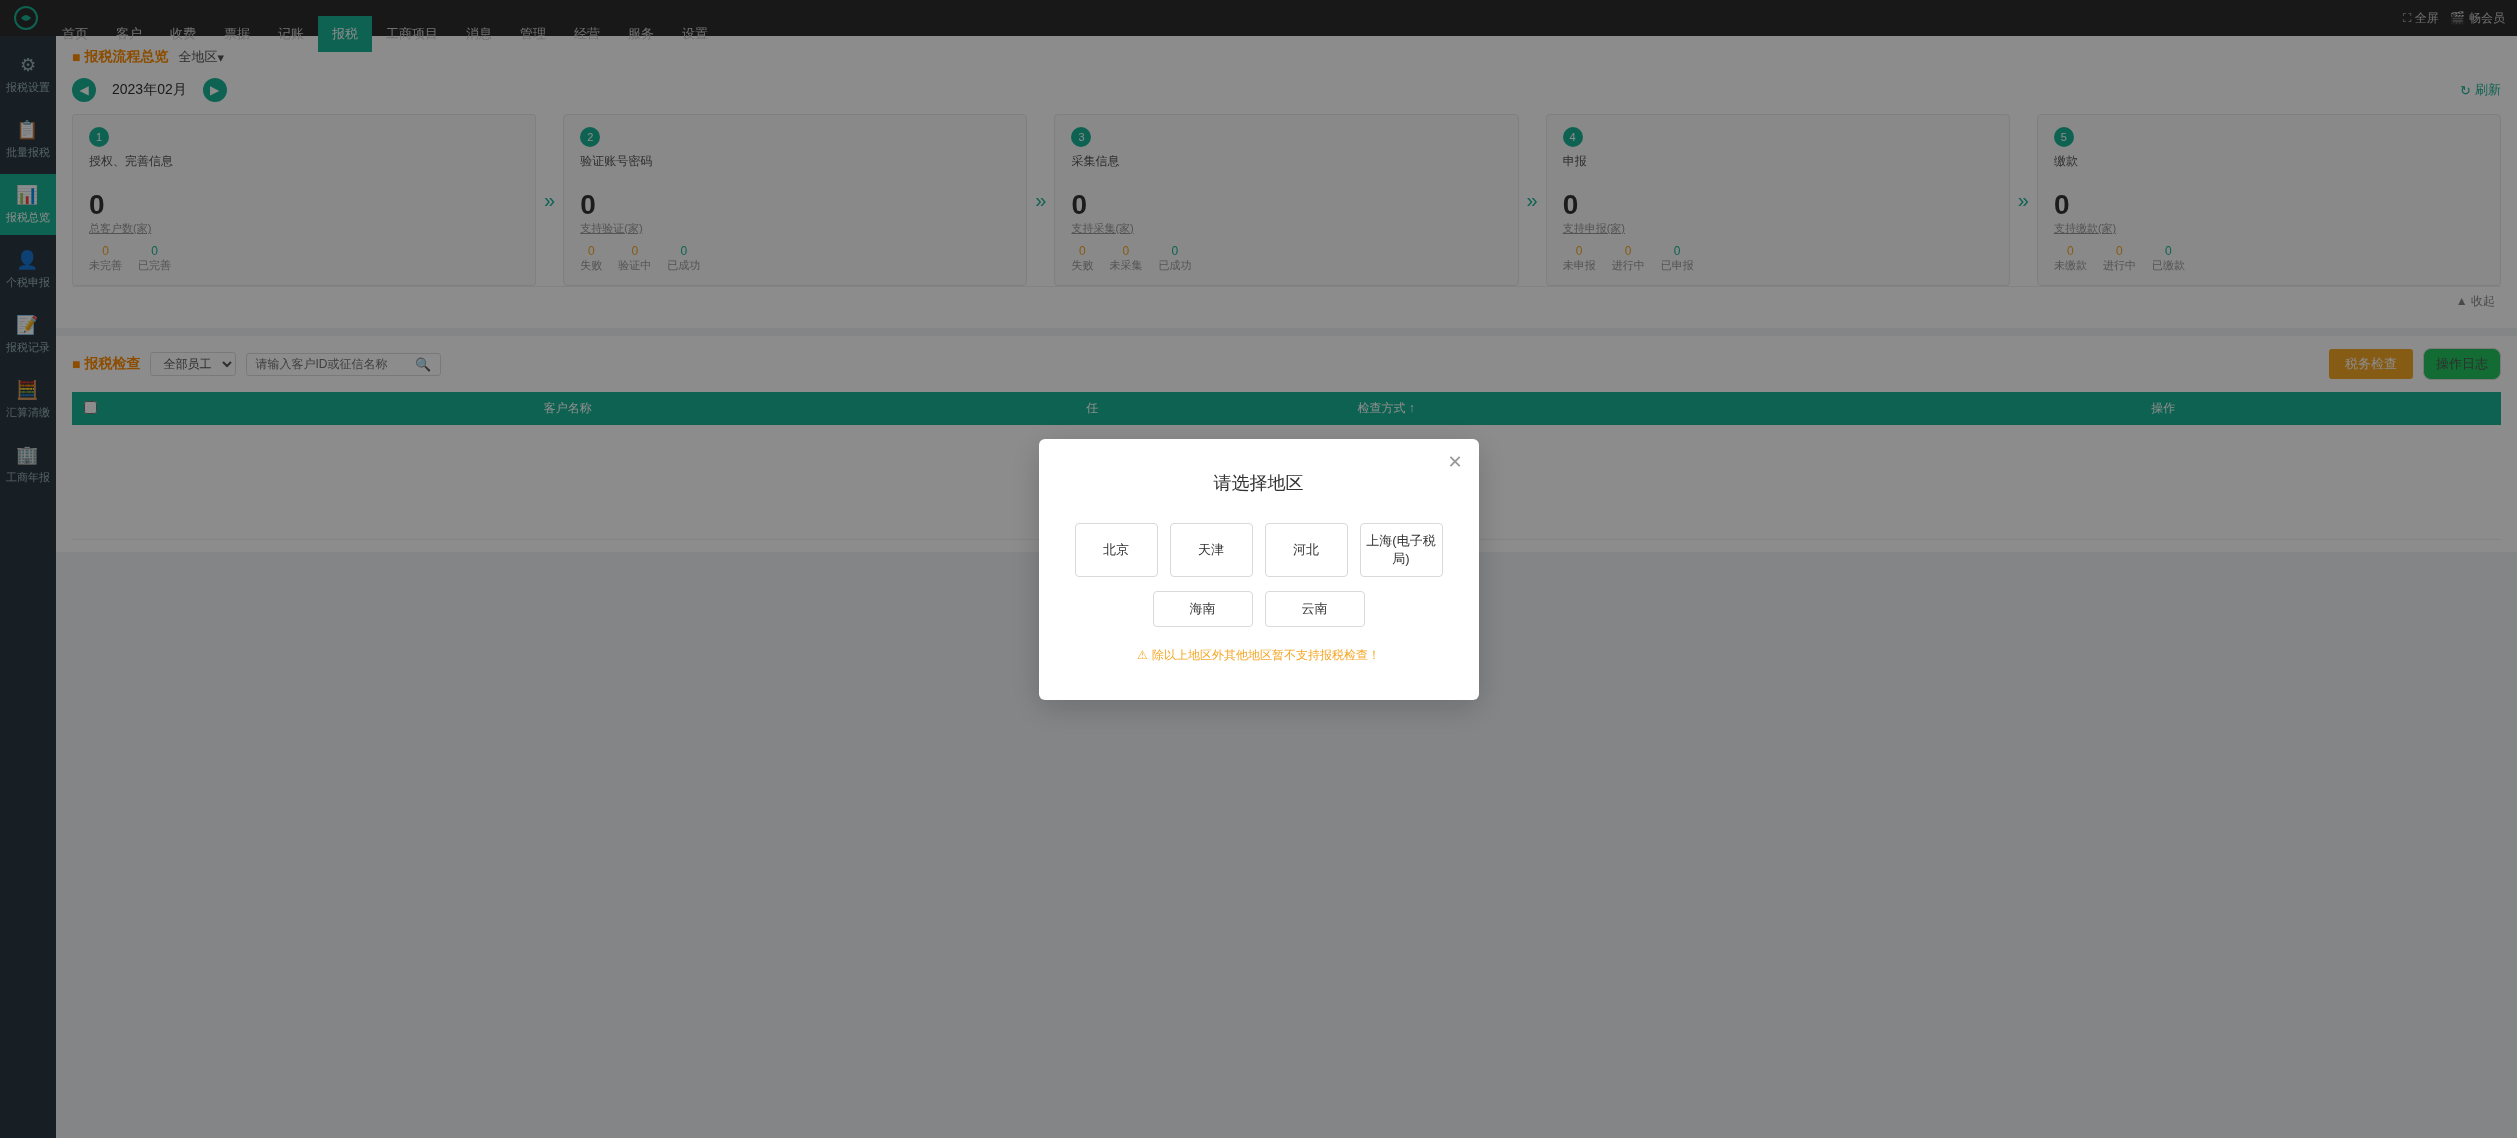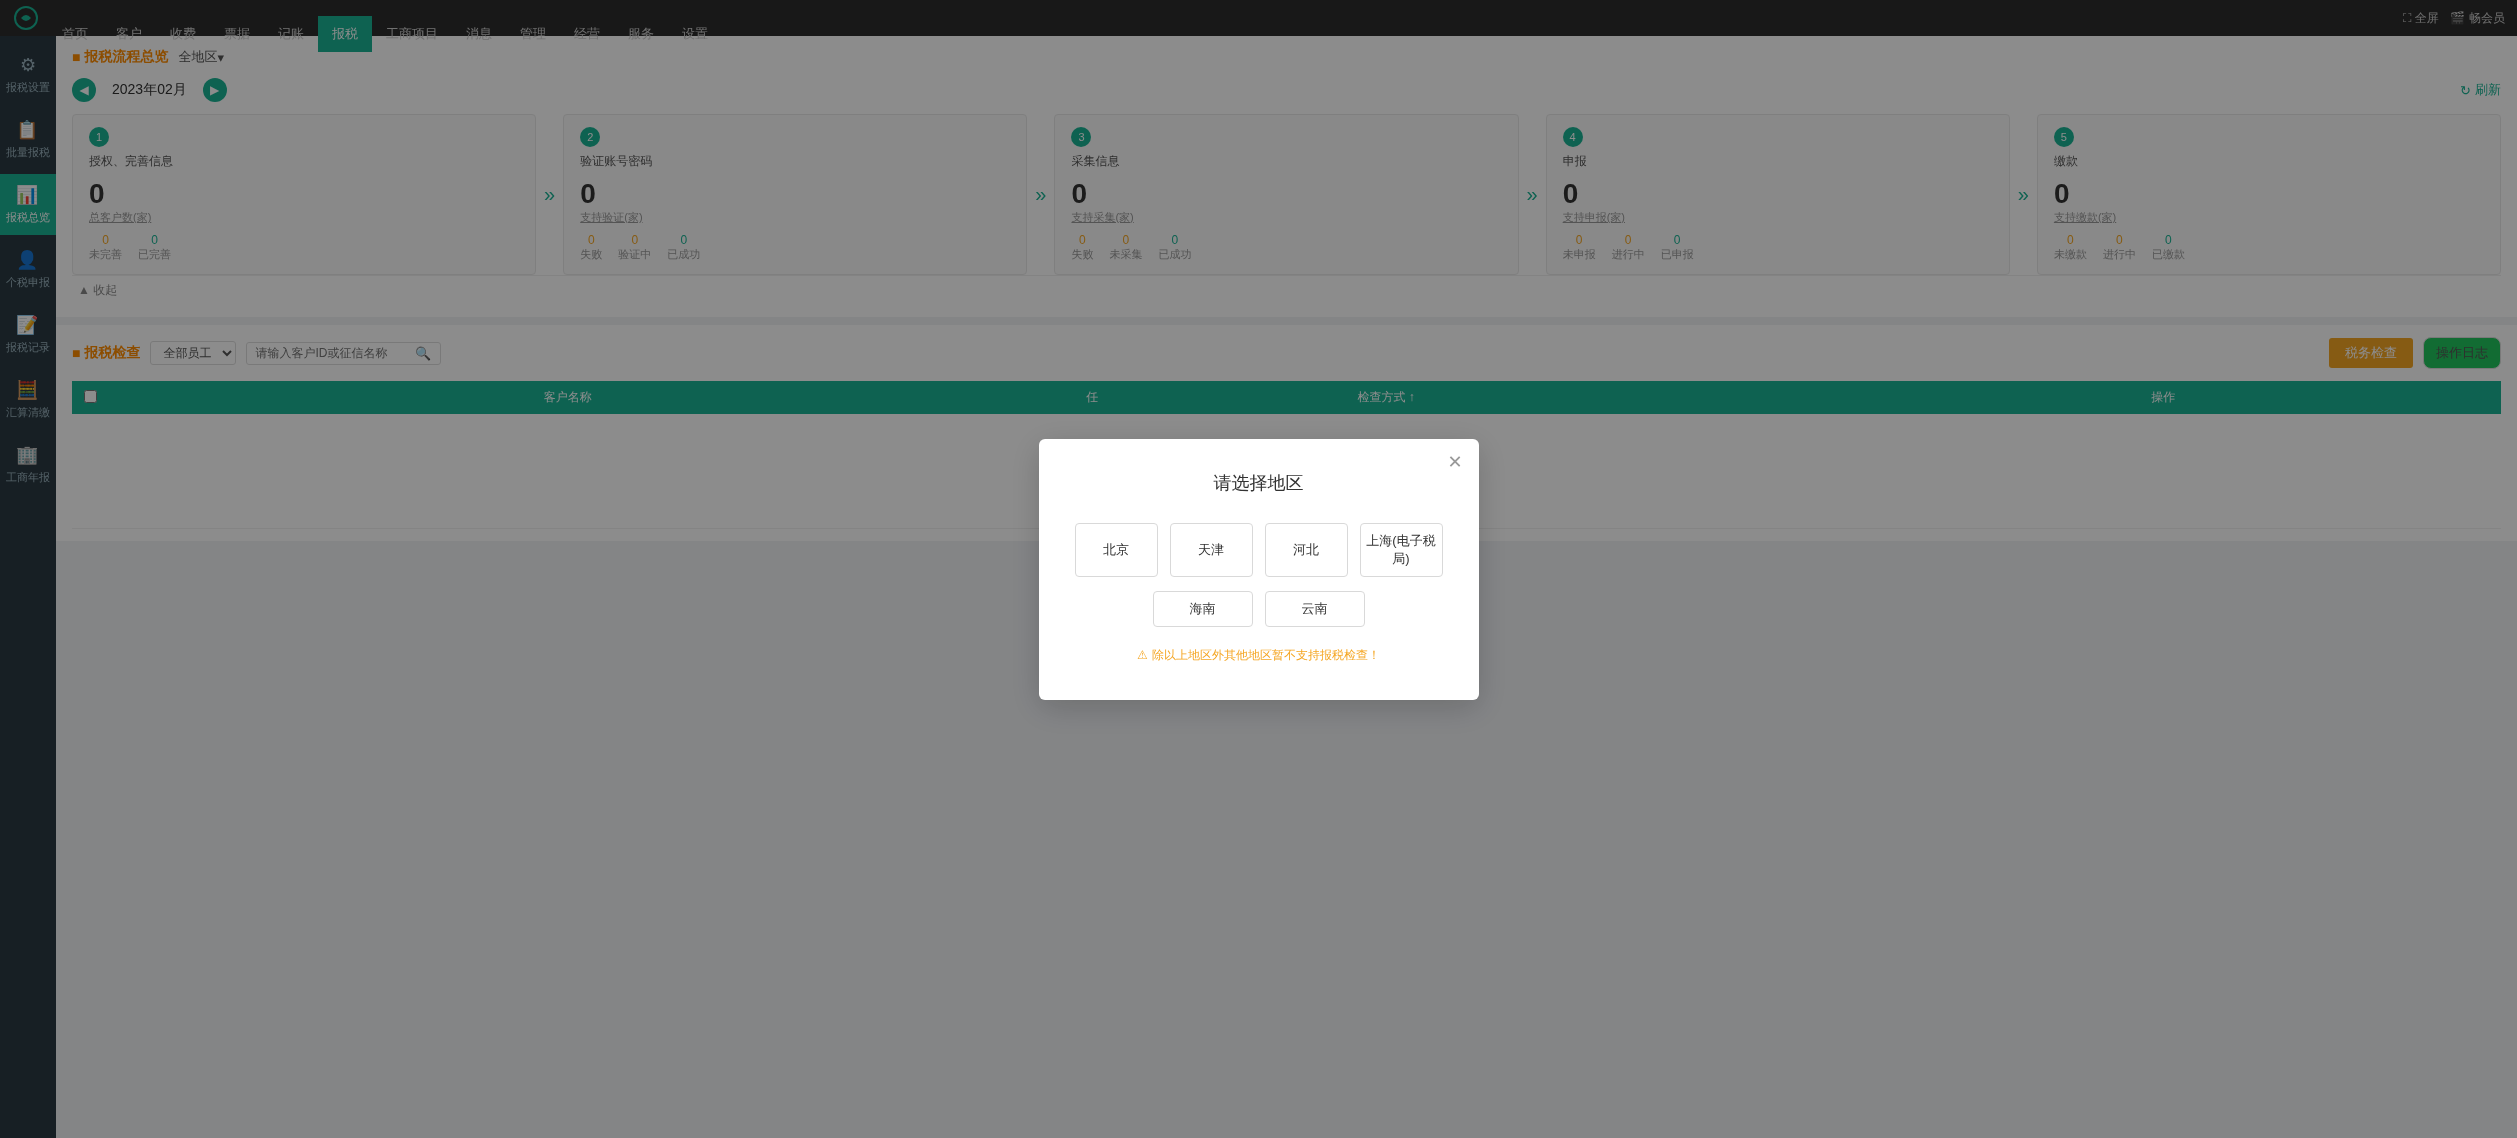--- a/index.html
+++ b/index.html
@@ -162,21 +162,21 @@
       height: 20px;
       border-radius: 50%;
       background: #1ab394;
       color: #fff;
       font-size: 11px;
       display: flex;
       align-items: center;
       justify-content: center;
       margin-bottom: 6px;
     }
-    .step-title { font-size: 12px; color: #555; margin-bottom: 8px; }
+    .step-title { font-size: 12px; color: #555; margin-bottom: 19px; }
     .step-count { font-size: 28px; font-weight: bold; color: #333; }
     .step-sub { font-size: 11px; color: #999; text-decoration: underline; }
     .step-metrics {
       display: flex;
       gap: 16px;
       margin-top: 8px;
     }
     .metric-item { text-align: center; }
     .metric-val { font-size: 12px; color: #f5a623; }
     .metric-val.green { color: #1ab394; }
@@ -187,21 +187,21 @@
       padding: 0 8px;
       color: #1ab394;
       font-size: 20px;
     }
 
     
     .collapse-bar {
       background: #fff;
       border-top: 1px solid #eee;
       padding: 6px;
-      text-align: left;
+      text-align: right;
       cursor: pointer;
       color: #888;
       font-size: 12px;
     }
 
     
     .check-section {
       background: #fff;
       margin-top: 8px;
       padding: 12px 16px;

